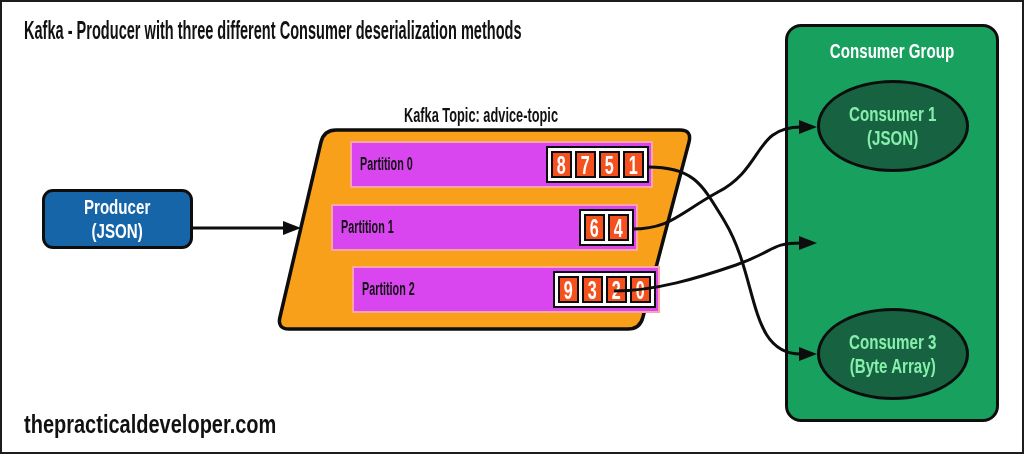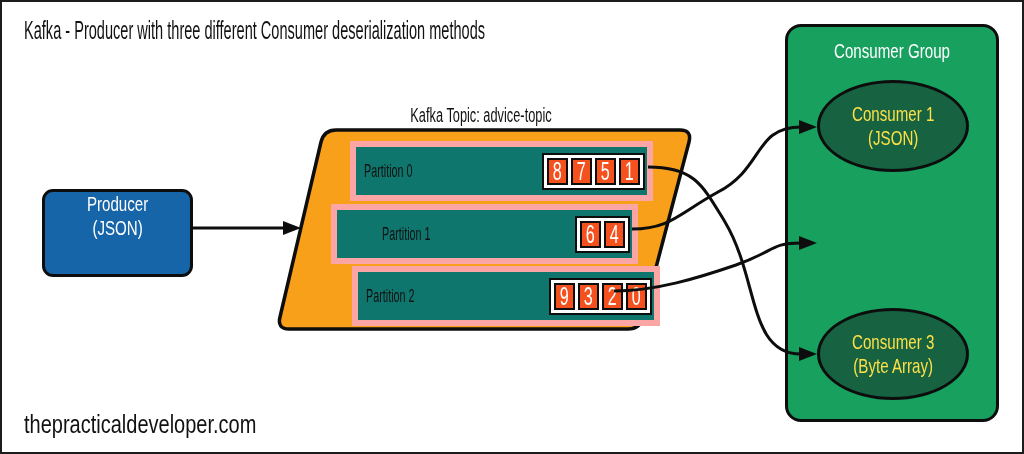--- a/index.html
+++ b/index.html
@@ -1,56 +1,56 @@
 <!DOCTYPE html>
 <html><head>
 <meta charset="utf-8">
 <style>
   html,body{margin:0;padding:0;background:#e8e8e8;}
   .canvas{
     position:relative;width:1024px;height:454px;box-sizing:border-box;
     background:#ffffff;border:2px solid #1c1c1c;overflow:hidden;
-    font-family:"Liberation Sans", sans-serif;font-weight:normal;color:#111;
+    font-family:"Liberation Sans", sans-serif;font-weight:bold;color:#111;
   }
   svg.layer{position:absolute;left:0;top:0;width:1024px;height:454px;pointer-events:none;}
 
   .title{position:absolute;left:22px;top:13px;font-size:26px;white-space:nowrap;
          transform:scaleX(0.56);transform-origin:0 50%;}
   .watermark{position:absolute;left:22px;top:408px;font-size:25px;white-space:nowrap;
          transform:scaleX(0.80);transform-origin:0 50%;}
 
-  .producer{position:absolute;left:40px;top:187px;width:151px;height:88px;box-sizing:border-box;
+  .producer{position:absolute;left:40px;top:187px;width:151px;height:60px;box-sizing:border-box;
     background:#1565a8;border:3px solid #0d0d0d;border-radius:11px;
-    display:flex;align-items:flex-start;justify-content:center;color:#fff;}
+    display:flex;align-items:center;justify-content:center;color:#fff;}
   .node-text{font-size:21px;line-height:1.12;text-align:center;white-space:nowrap;
     transform:scaleX(0.72);transform-origin:50% 50%;}
 
   .topic-title{position:absolute;left:329px;top:102px;width:300px;text-align:center;
     font-size:20px;white-space:nowrap;transform:scaleX(0.64);transform-origin:50% 50%;}
 
-  .partition{position:absolute;height:60px;box-sizing:border-box;background:#0f766e;
-    border:6px solid #fca5a5;display:flex;align-items:center;}
+  .partition{position:absolute;height:47px;box-sizing:border-box;background:#d946ef;
+    border:2px solid #fca5a5;display:flex;align-items:center;}
   .p0{left:348px;top:139px;width:303px;}
-  .p1{left:329px;top:202px;width:307px;padding-left:37px;}
+  .p1{left:329px;top:202px;width:307px;}
   .p2{left:310px;top:264px;width:308px;margin-left:40px;}
   .plabel{font-size:18px;margin-left:8px;white-space:nowrap;
     transform:scaleX(0.60);transform-origin:0 50%;}
   .queue{margin-left:auto;margin-right:2px;display:flex;gap:3px;padding:3px;
     border:2.5px solid #0d0d0d;background:#fff;}
   .cell{width:17px;height:23px;box-sizing:content-box;background:#f4511e;border:2px solid #0d0d0d;
     color:#fff;display:flex;align-items:center;justify-content:center;overflow:visible;}
   .digit{font-size:26px;line-height:1;transform:scaleX(0.62);transform-origin:50% 50%;}
 
   .group{position:absolute;left:783px;top:22px;width:214px;height:398px;box-sizing:border-box;
     background:#17a05e;border:3px solid #0d0d0d;border-radius:16px;}
   .gtitle{position:absolute;left:0;top:12px;width:100%;text-align:center;color:#fff;
     font-size:21px;white-space:nowrap;transform:scaleX(0.72);transform-origin:50% 50%;}
   .consumer{position:absolute;left:29px;width:152px;height:92px;box-sizing:border-box;
     background:#166241;border:3px solid #0d0d0d;border-radius:50%;
-    display:flex;align-items:center;justify-content:center;color:#fde047;}
+    display:flex;align-items:center;justify-content:center;color:#86efac;}
   .c1{top:53px}.c2{top:171px}.c3{top:281px}
 </style>
 </head>
 <body>
 
 <div class="canvas">
 
   <div class="title">Kafka - Producer with three different Consumer deserialization methods</div>
 
   <svg class="layer" viewBox="0 0 1024 454">

